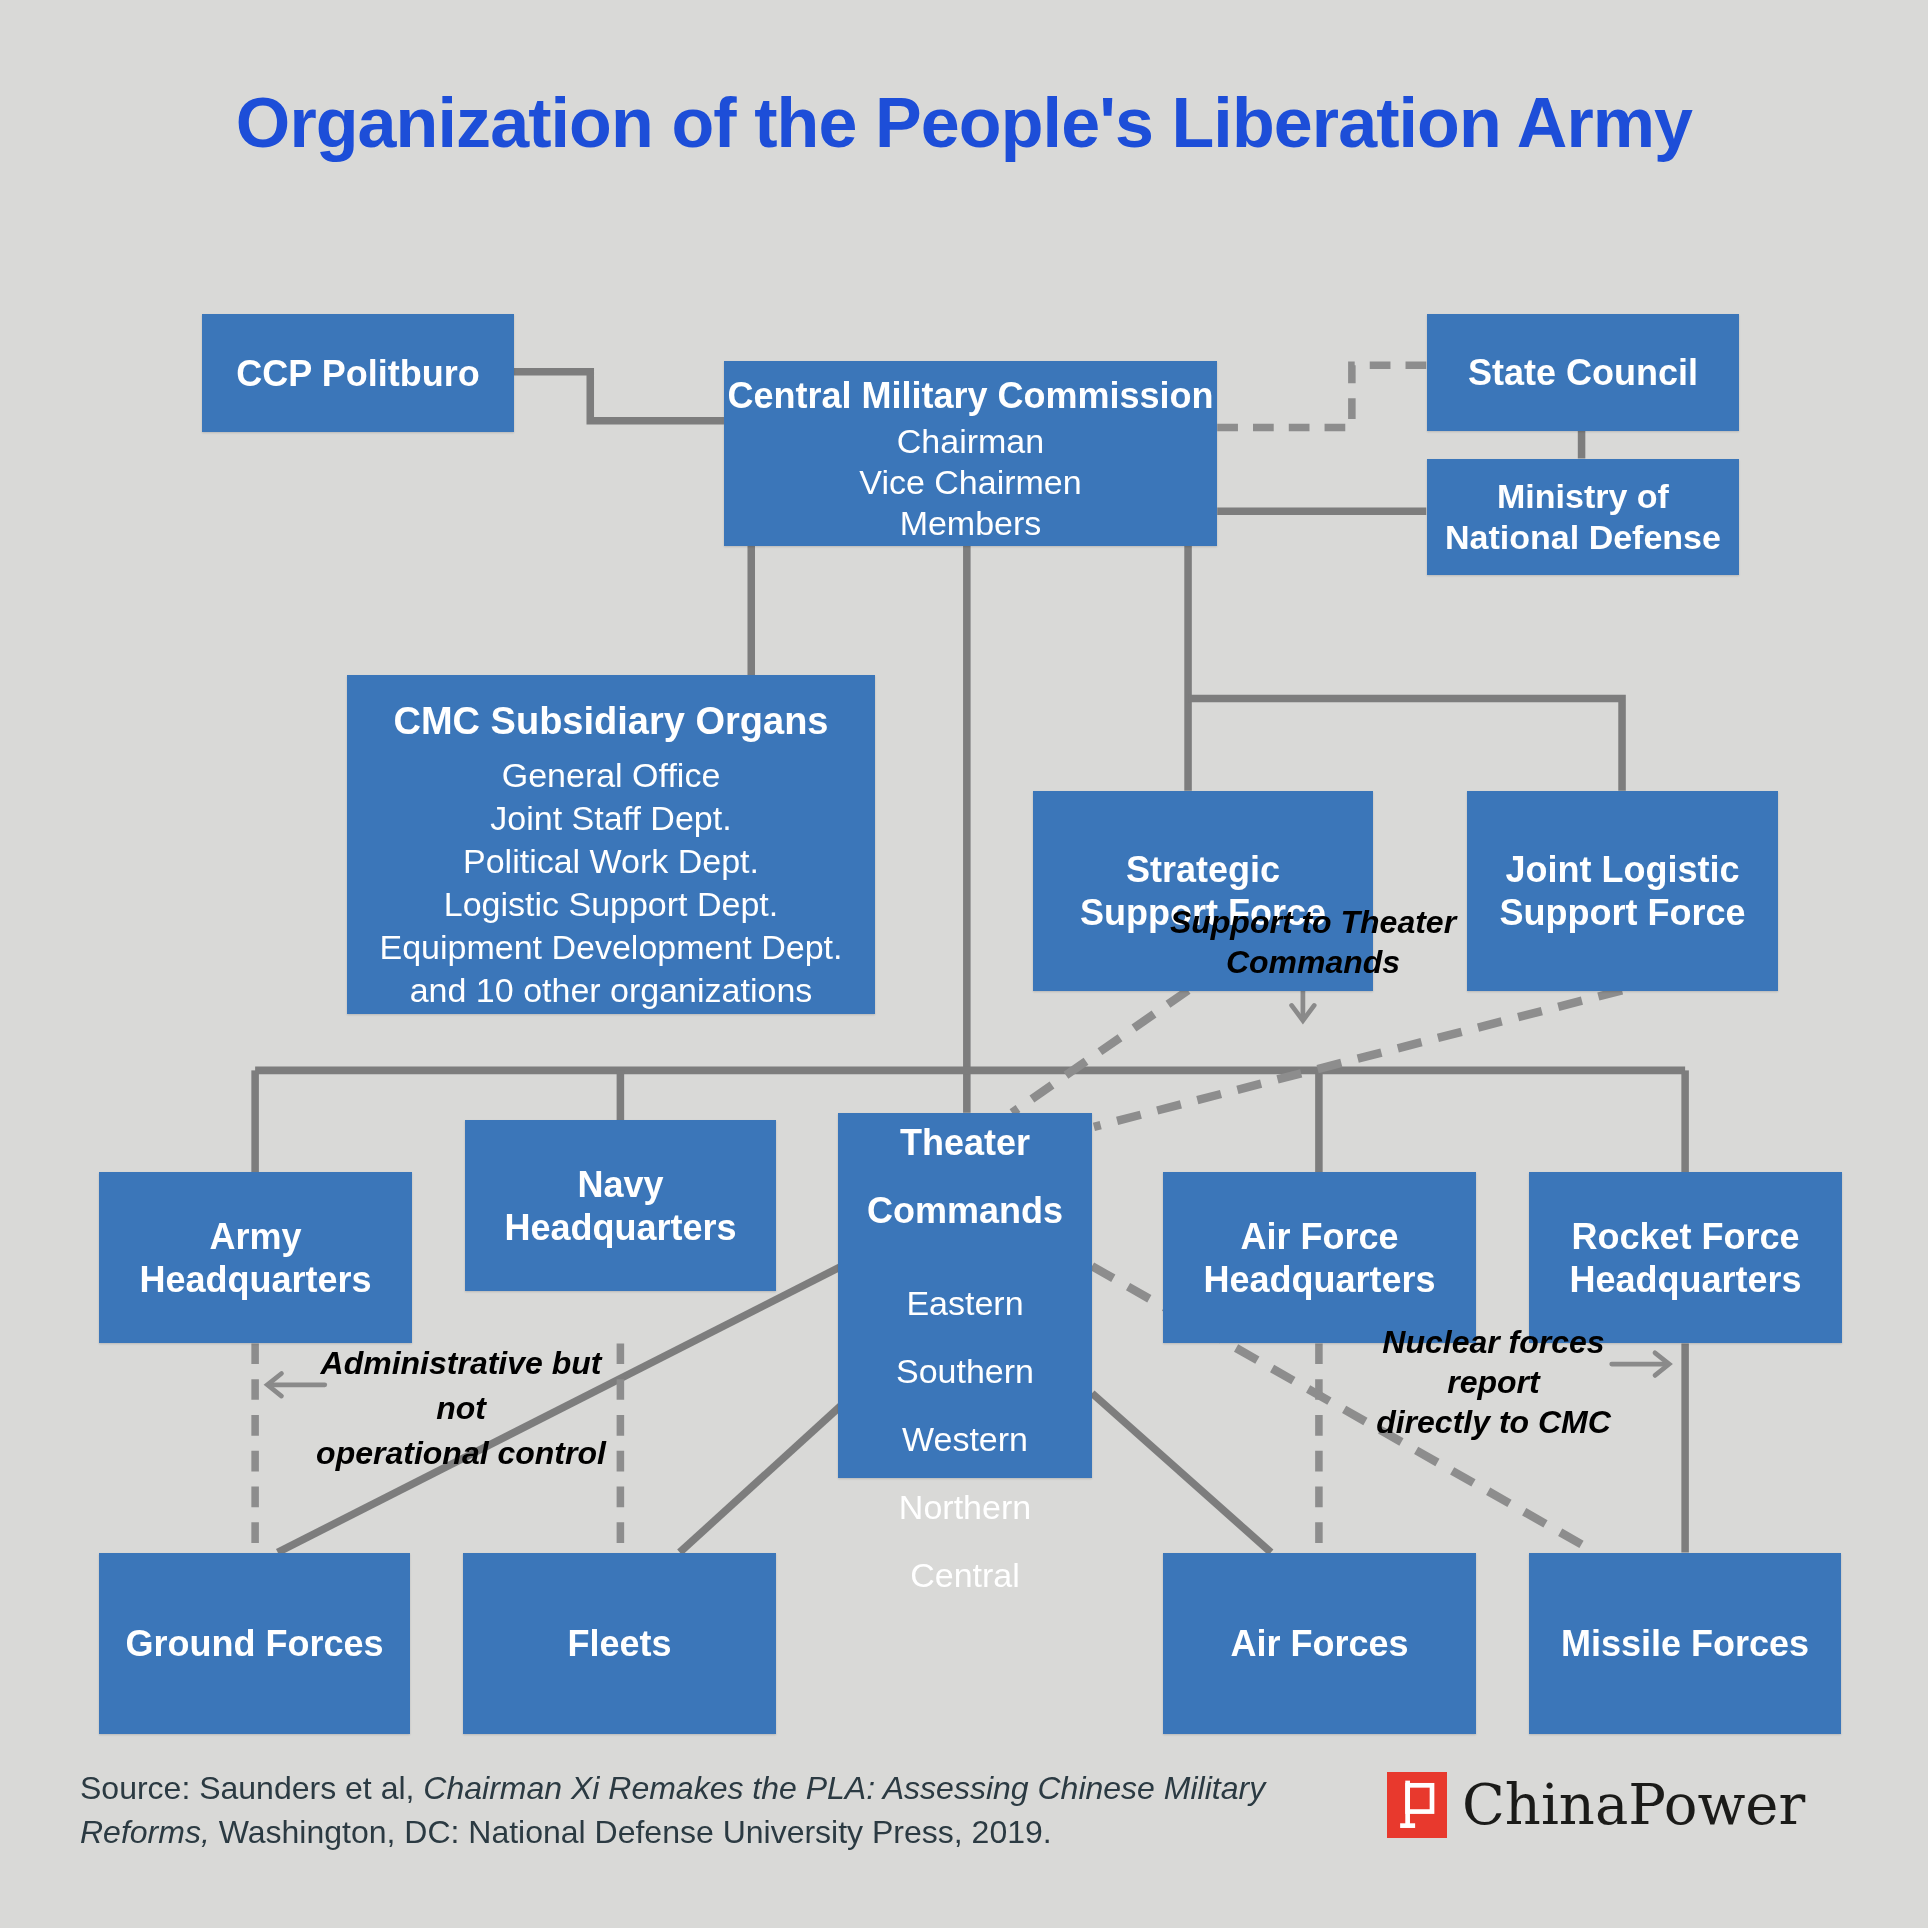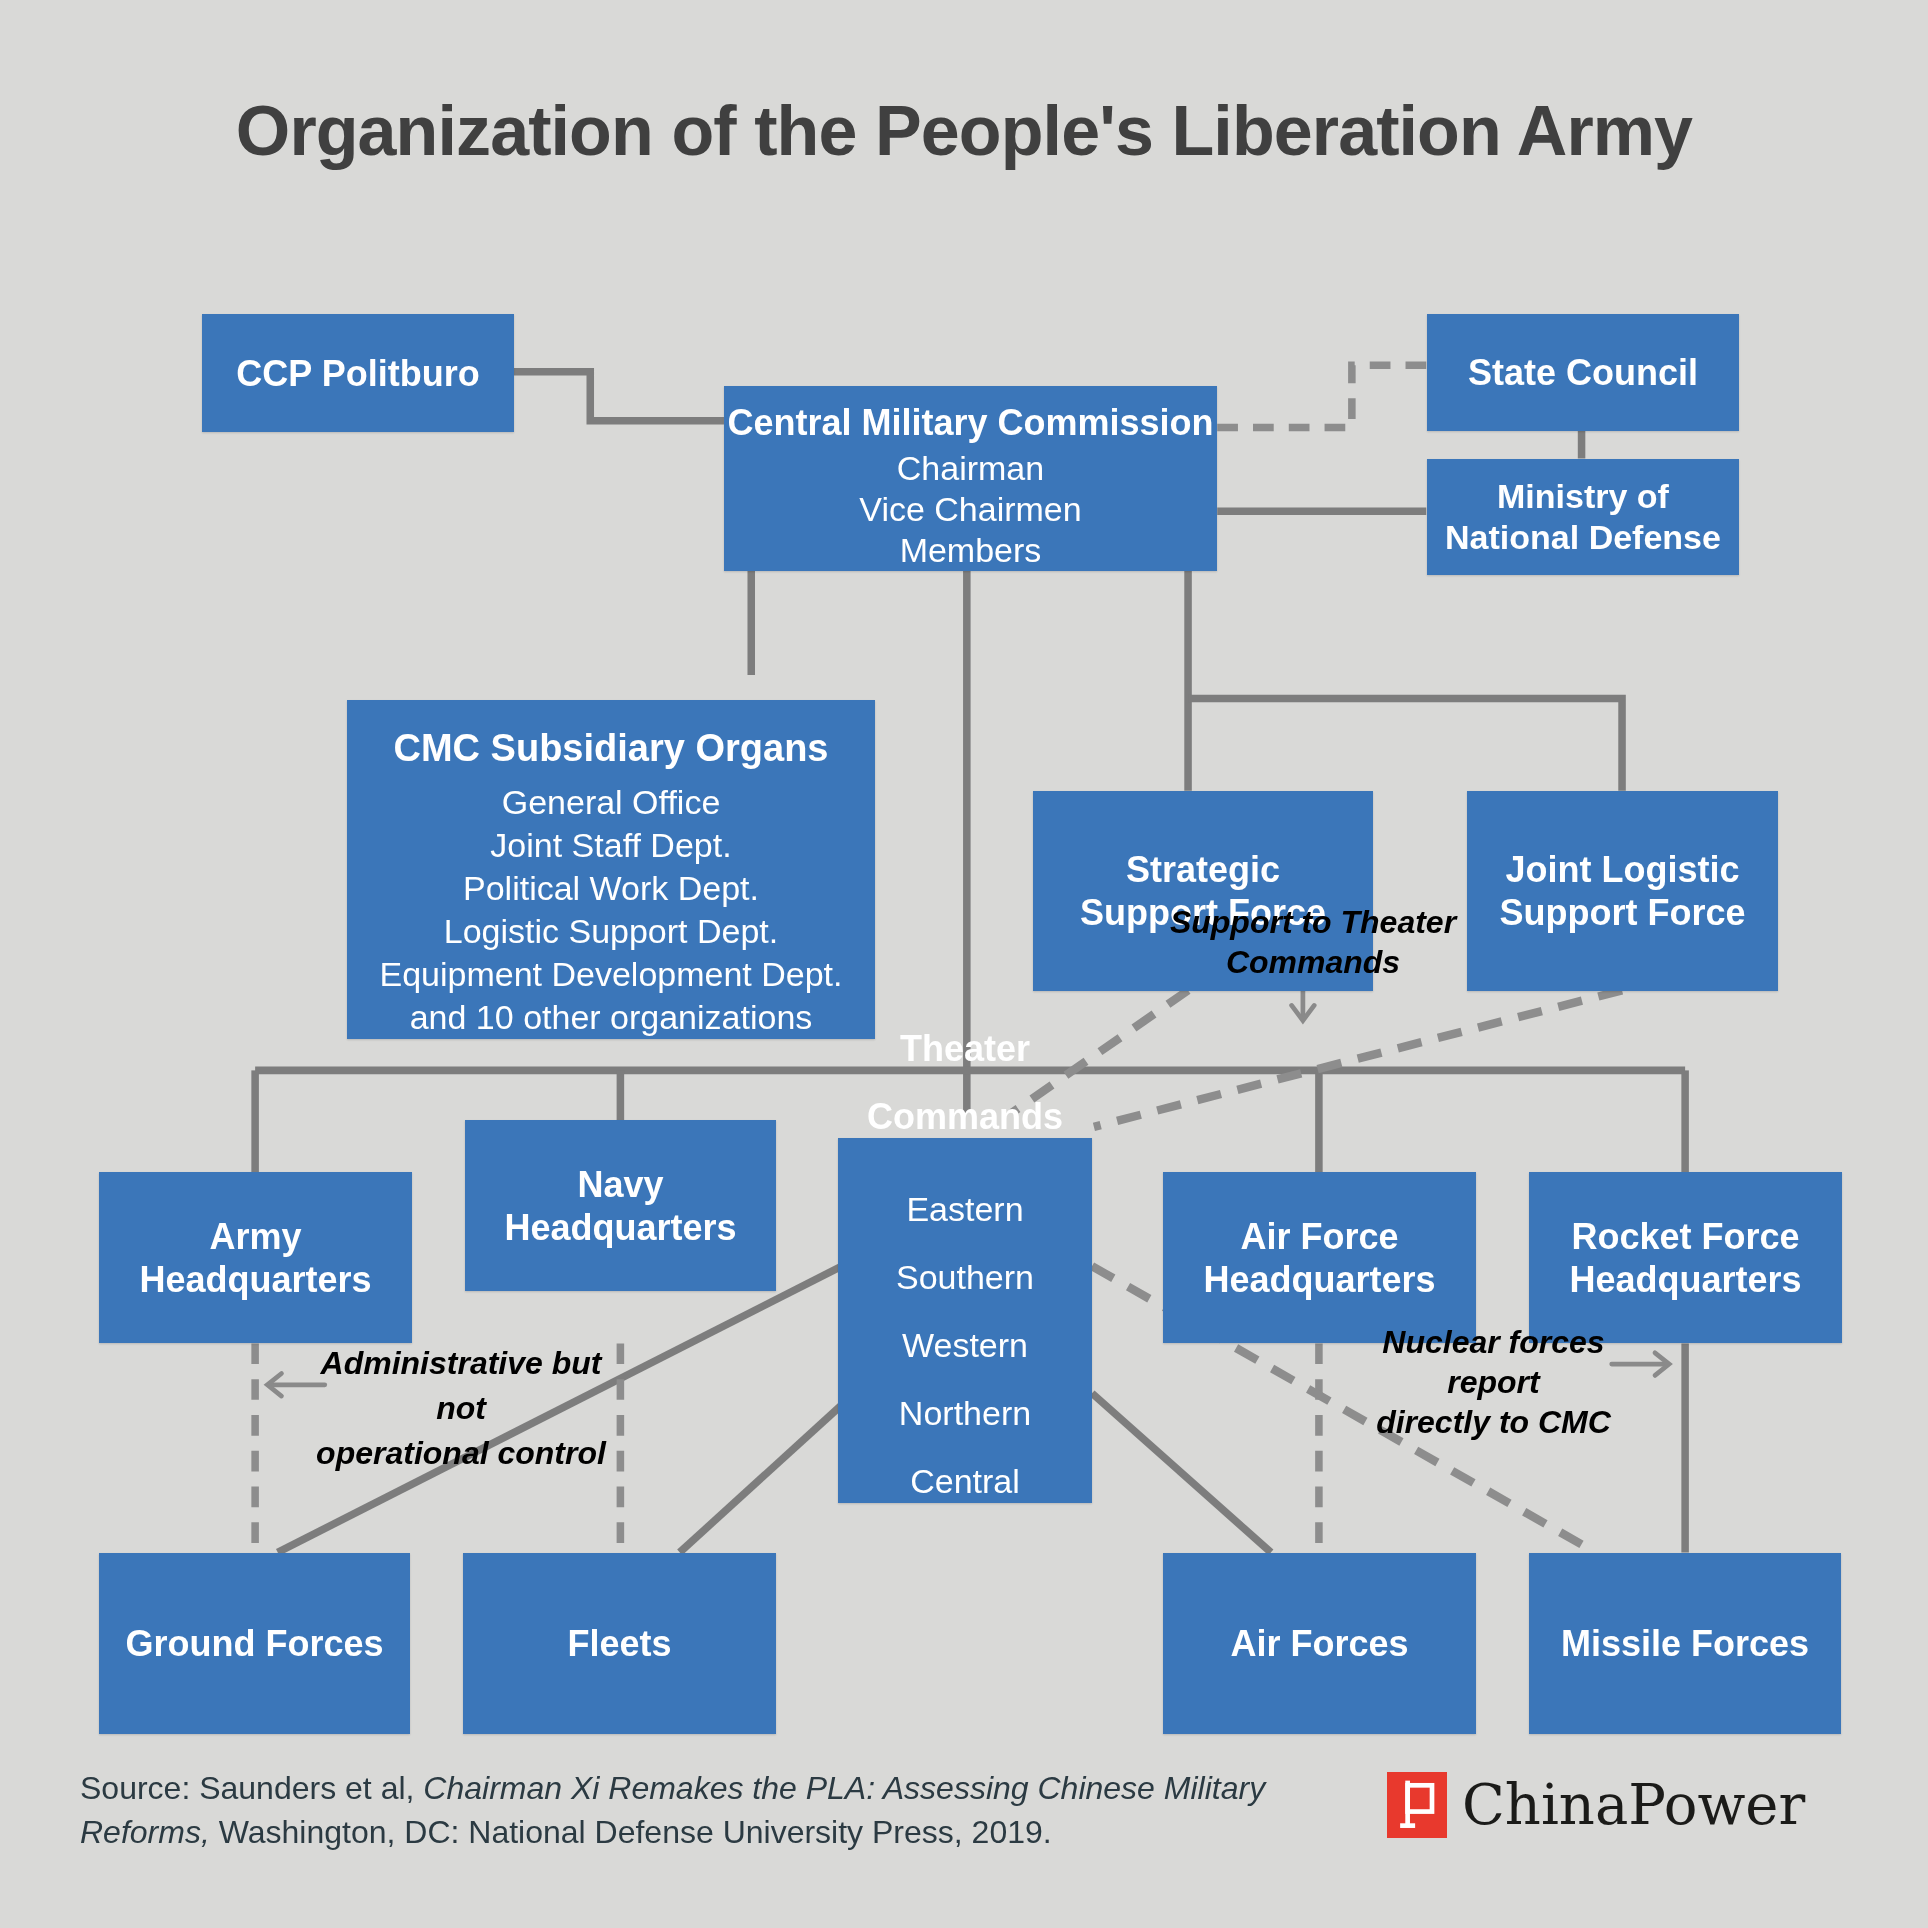--- a/index.html
+++ b/index.html
@@ -1,32 +1,32 @@
 <!DOCTYPE html>
 <html style="font-size:15px"><head>
 <meta charset="utf-8">
 <style>
   html,body{margin:0;padding:0;background:#d9d9d7;}
   .canvas{
     position:relative;width:1928px;height:1928px;background:#d9d9d7;
     font-family:"Liberation Sans",sans-serif;overflow:hidden;
   }
   .title{
-    position:absolute;left:0;right:0;top:83px;margin:8px;text-align:center;
-    font-size:70px;font-weight:bold;letter-spacing:-0.9px;color:#404040;
+    position:absolute;left:0;right:0;top:83px;margin:0;text-align:center;
+    font-size:70px;font-weight:bold;letter-spacing:-0.9px;color:#1d4ed8;
   }
   .wires{position:absolute;left:0;top:0;z-index:0;}
   .node{
     position:absolute;z-index:2;background:#3b76b9;color:#ffffff;
     display:flex;flex-direction:column;align-items:center;justify-content:center;
     text-align:center;box-shadow:0 0.9px 1.9px rgba(0,0,0,0.15);
   }
   .node .hd{font-weight:bold;font-size:36px;line-height:43px;}
   .node .ln{font-weight:normal;font-size:34px;line-height:41px;}
-  .node.topalign{justify-content:flex-end;margin-top:25px;}
+  .node.topalign{justify-content:flex-start;}
   .note{
     position:absolute;z-index:3;text-align:center;color:#000000;
     font-style:italic;font-size:32px;line-height:41px;font-weight:bold;
   }
   .source{
     position:absolute;left:80px;top:1766px;width:1318px;z-index:3;
     font-size:32px;line-height:44px;color:#2b3a42;
   }
   .source .it{font-style:italic;}
   .logo{

